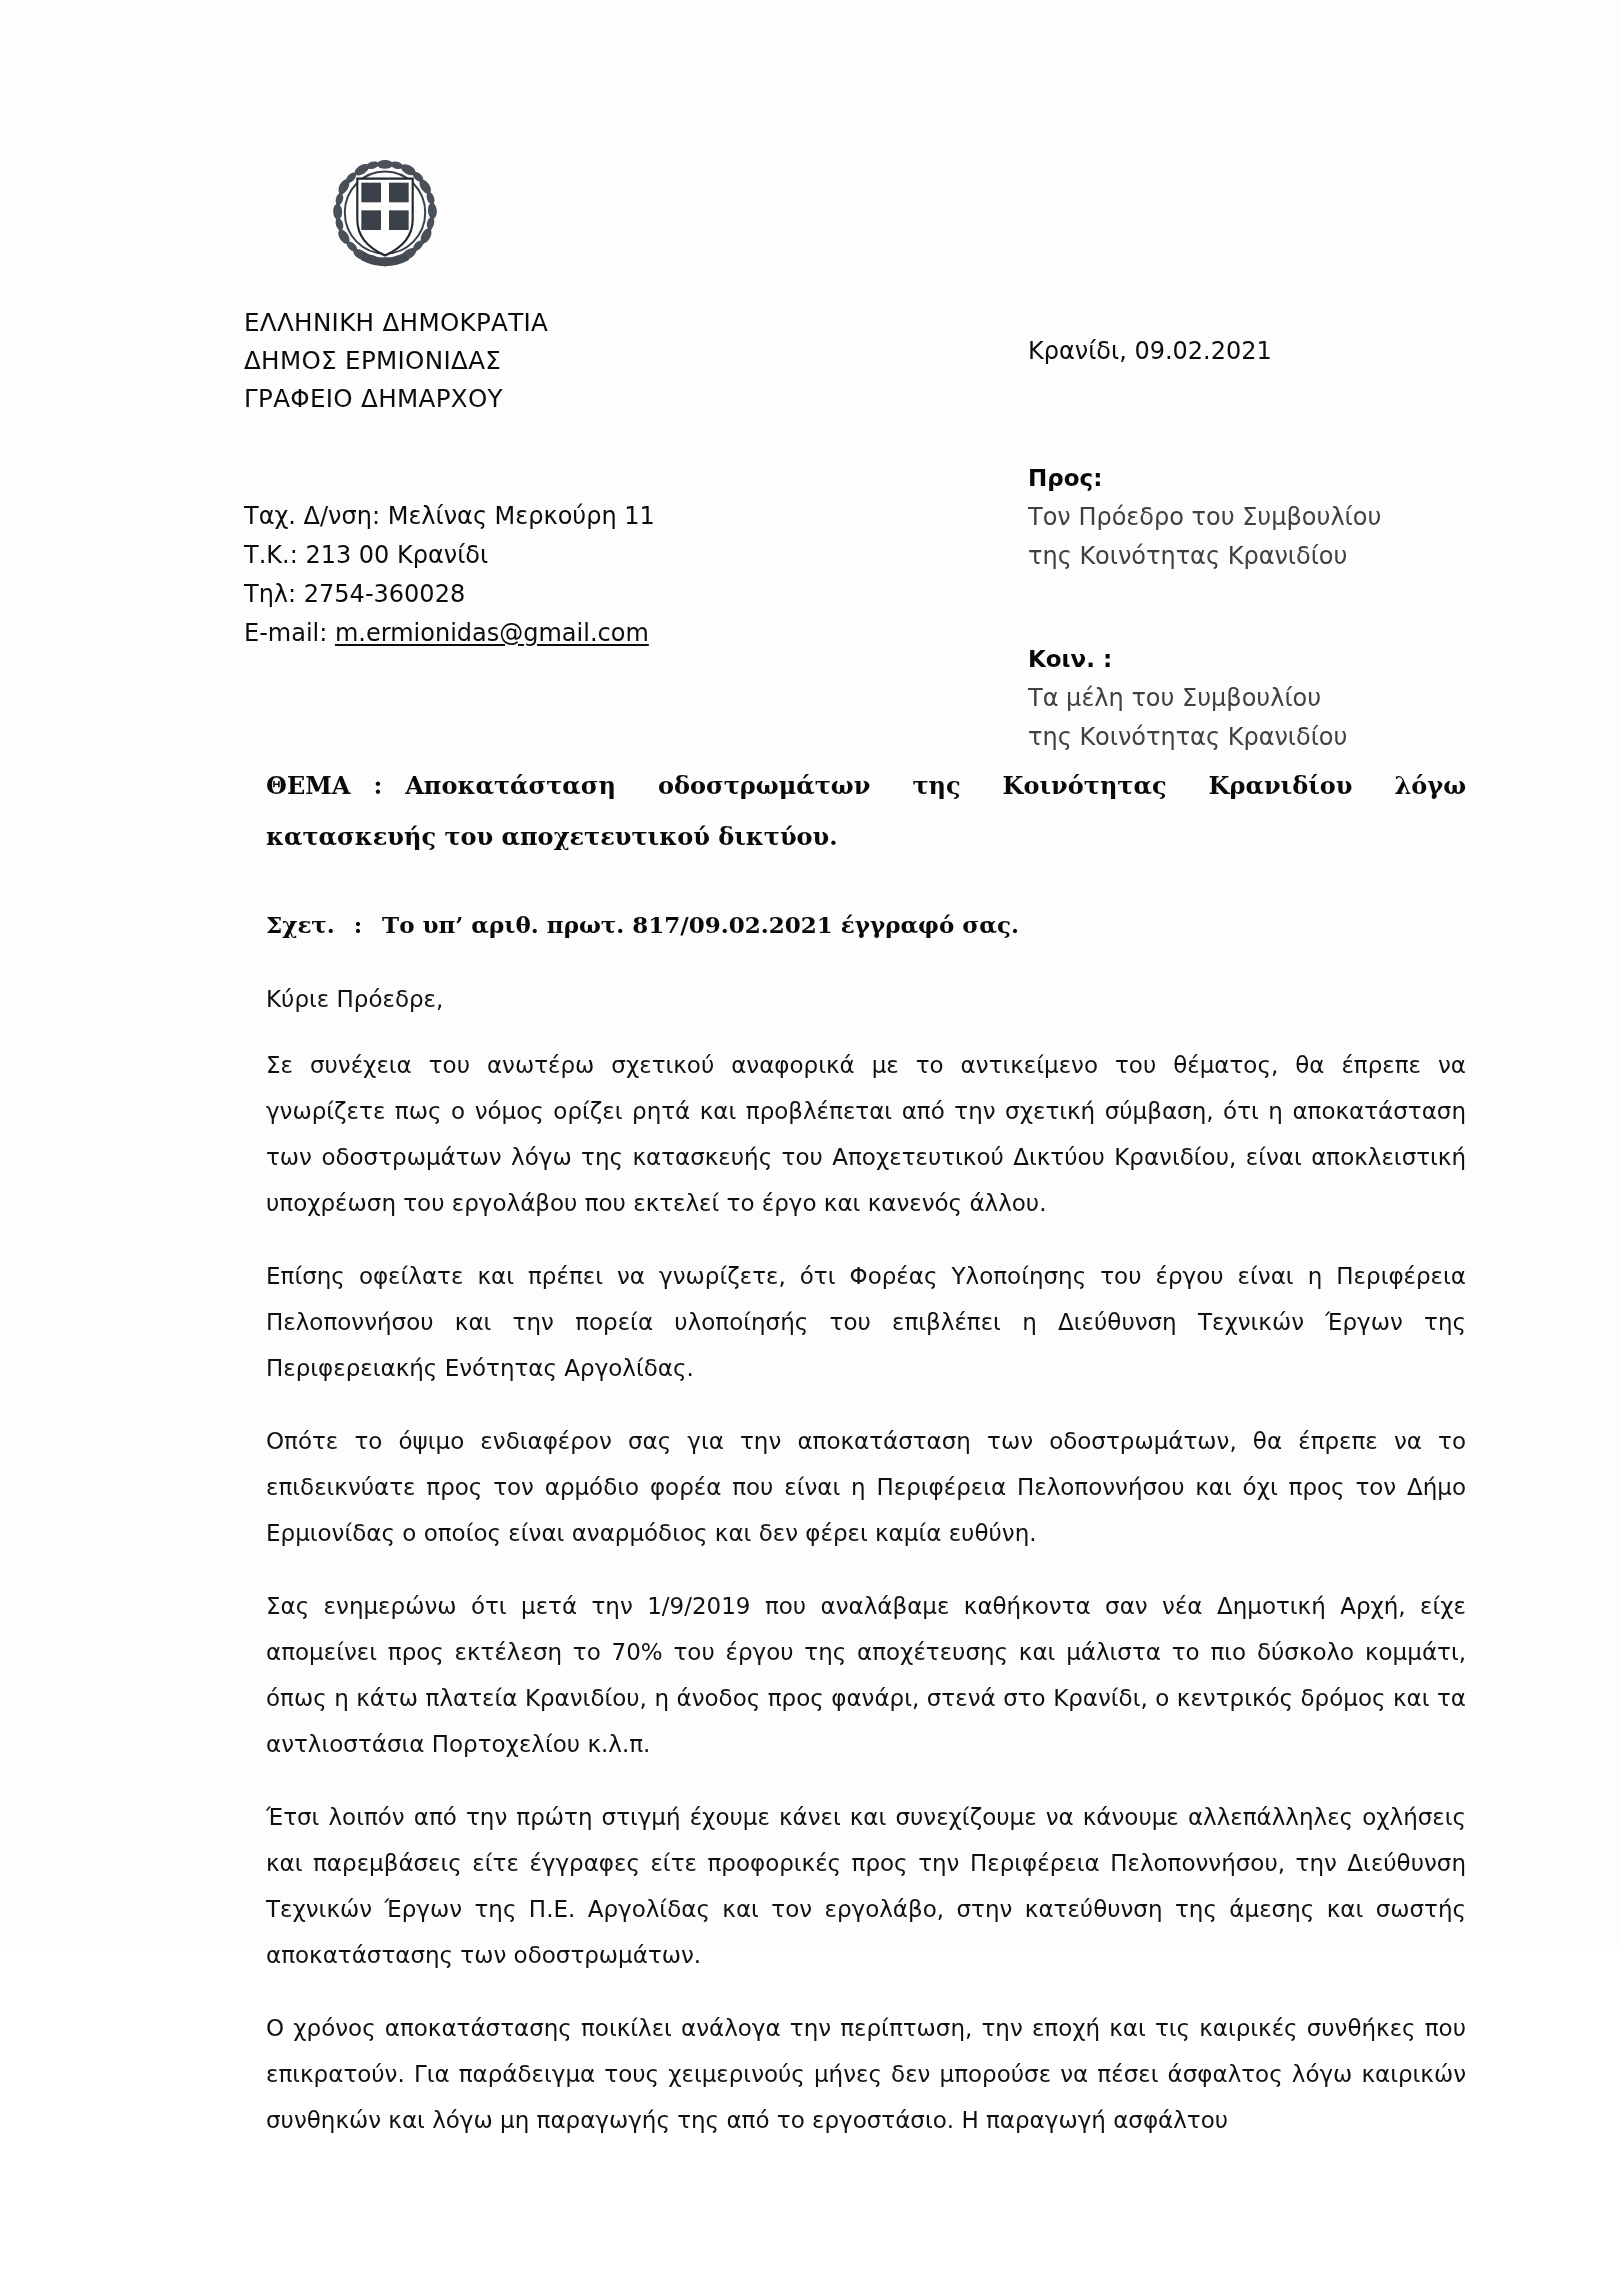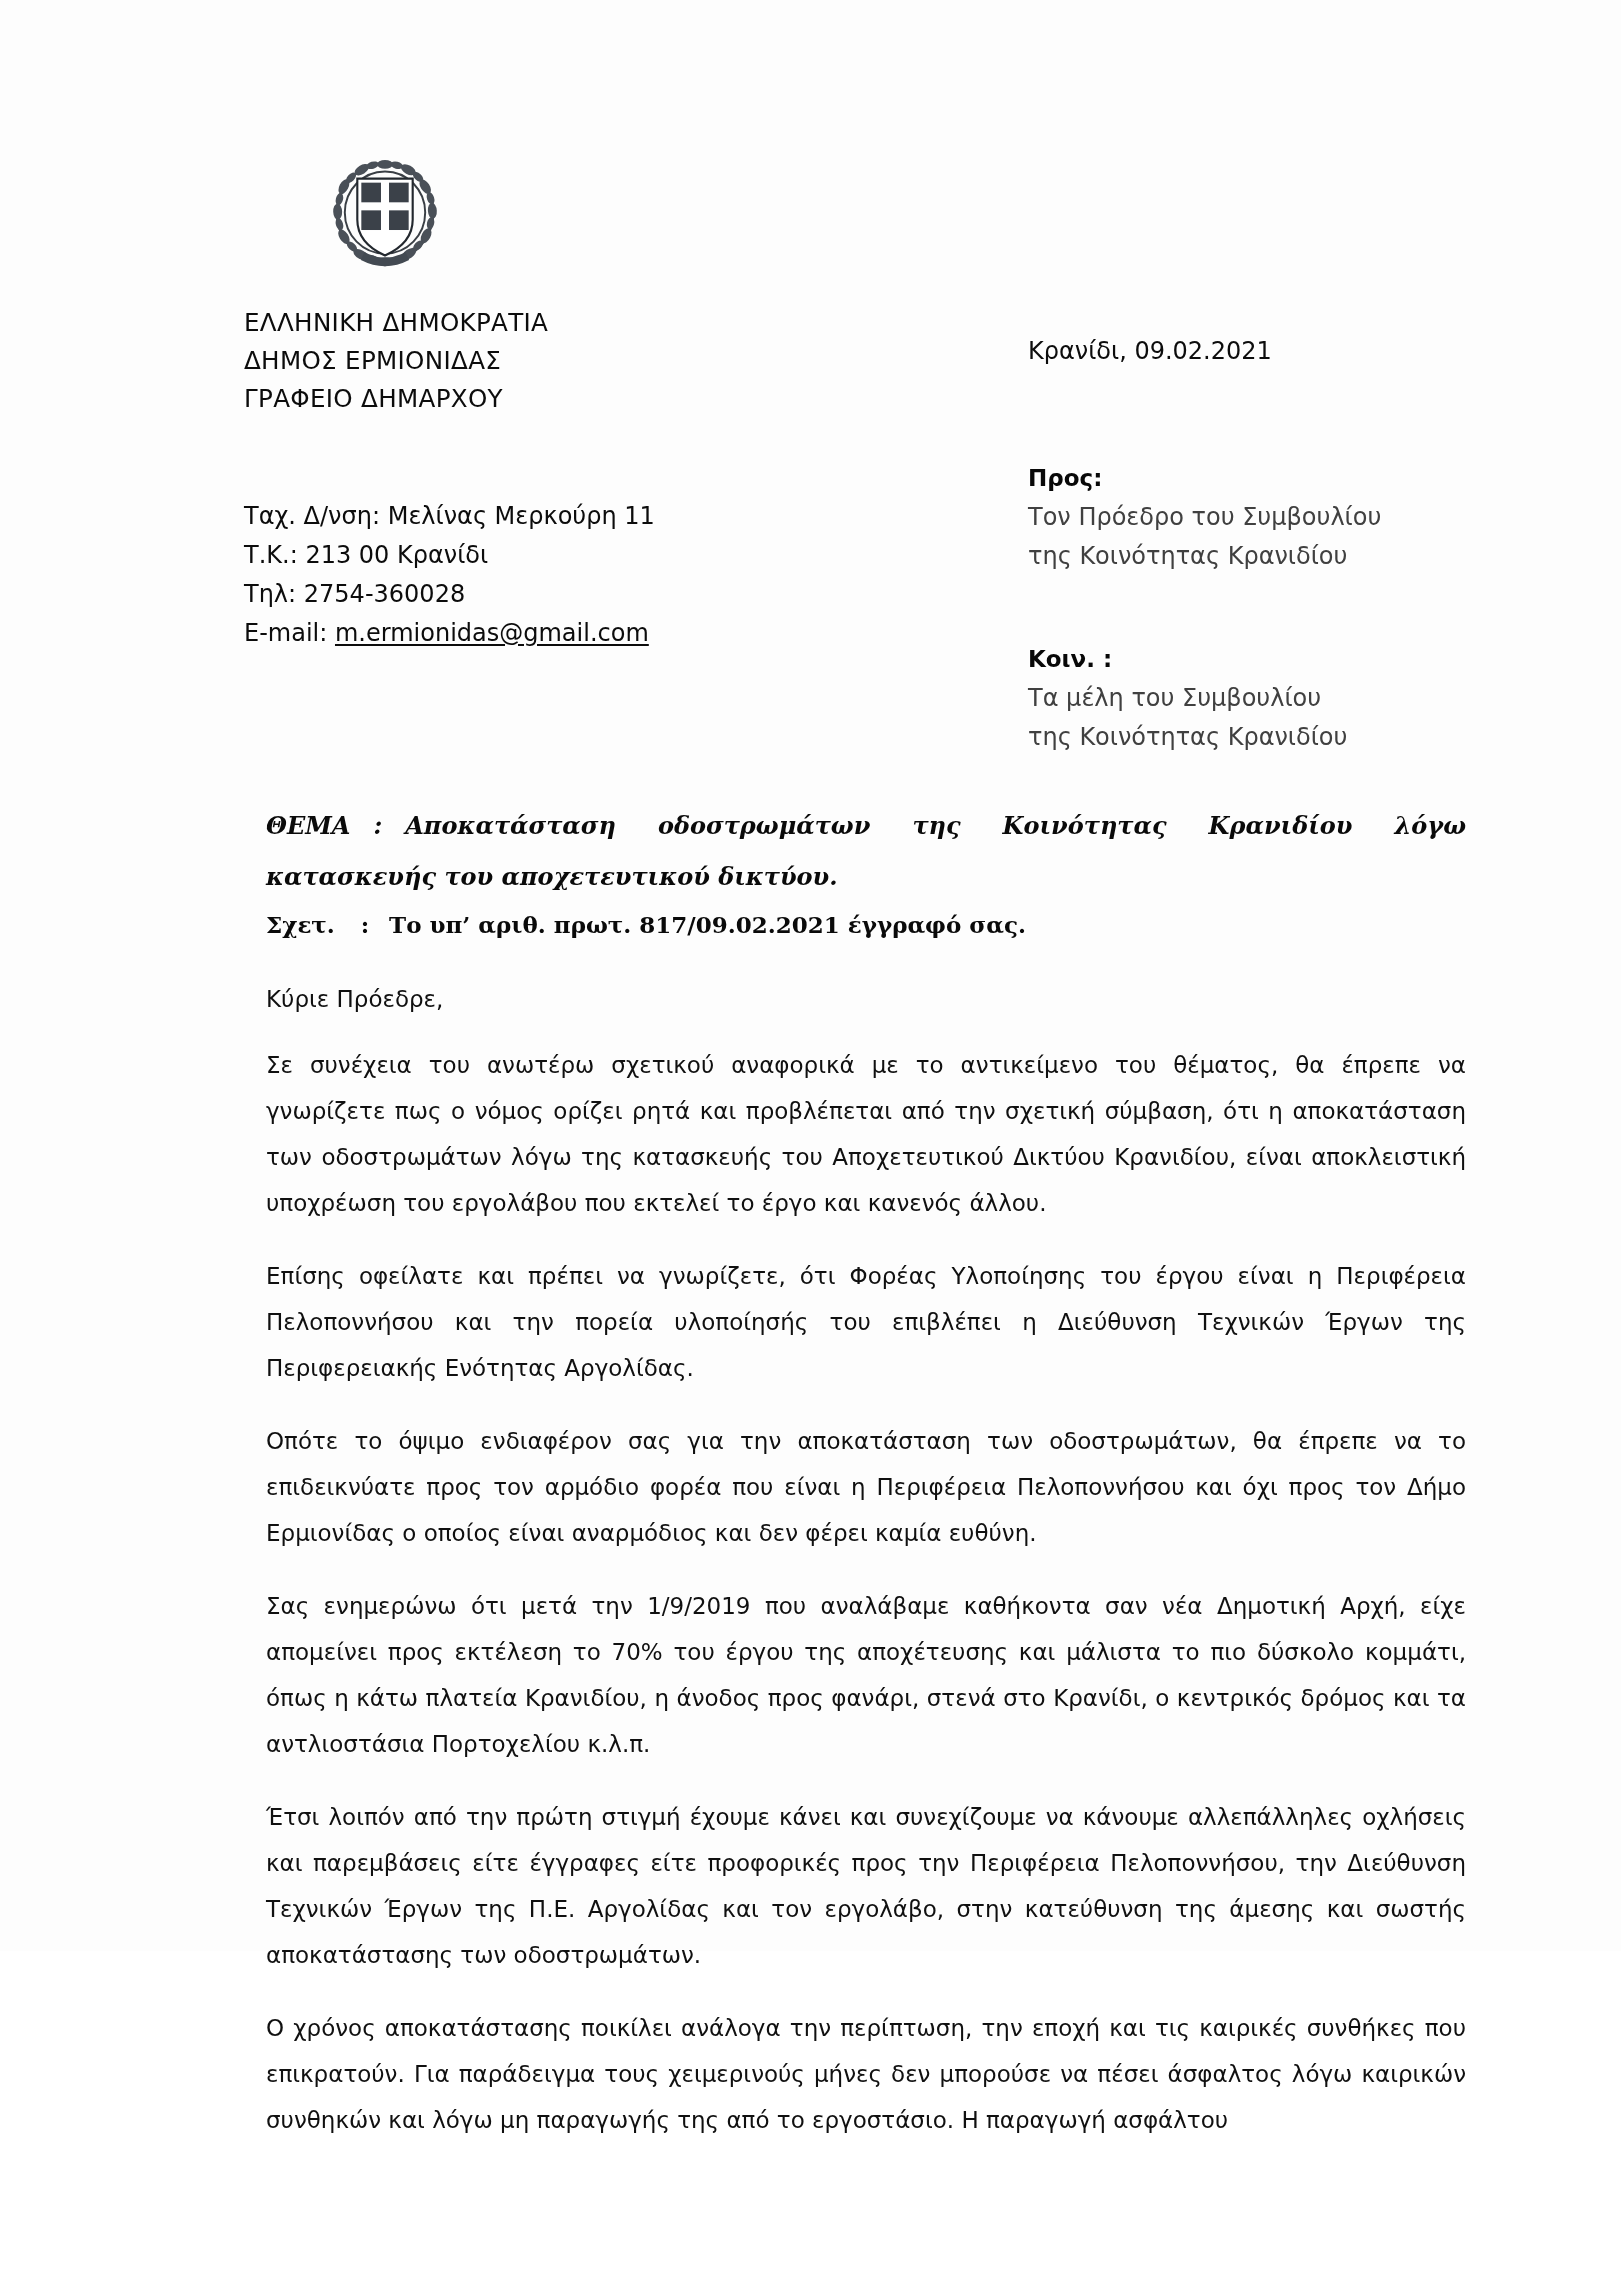--- a/index.html
+++ b/index.html
@@ -107,23 +107,22 @@
     font-size: 24px;
     line-height: 39px;
     color: #404040;
     white-space: nowrap;
   }
 
   
   .subject-area {
     position: absolute;
     left: 266px;
-    top: 800px;
+    top: 760px;
     width: 1200px;
-    font-style: italic;
   }
   .subject-text {
     font-family: "DejaVu Serif", "Liberation Serif", serif;
     font-size: 24px;
     line-height: 51px;
     font-weight: bold;
     text-align: justify;
     text-justify: inter-word;
     color: #0a0a0a;
   }
@@ -136,21 +135,21 @@
     width: 1200px;
   }
   .ref-text {
     font-family: "DejaVu Serif", "Liberation Serif", serif;
     font-size: 23px;
     line-height: 36px;
     font-weight: bold;
     color: #0a0a0a;
     white-space: nowrap;
   }
-  .ref-text .lbl { margin-right: 26px; }
+  .ref-text .lbl { margin-right: 19px; }
   .ref-text .colon { margin-right: 19.7px; }
 
   
   .body-area {
     position: absolute;
     left: 266px;
     top: 981px;
     width: 1200px;
   }
   .salutation {

